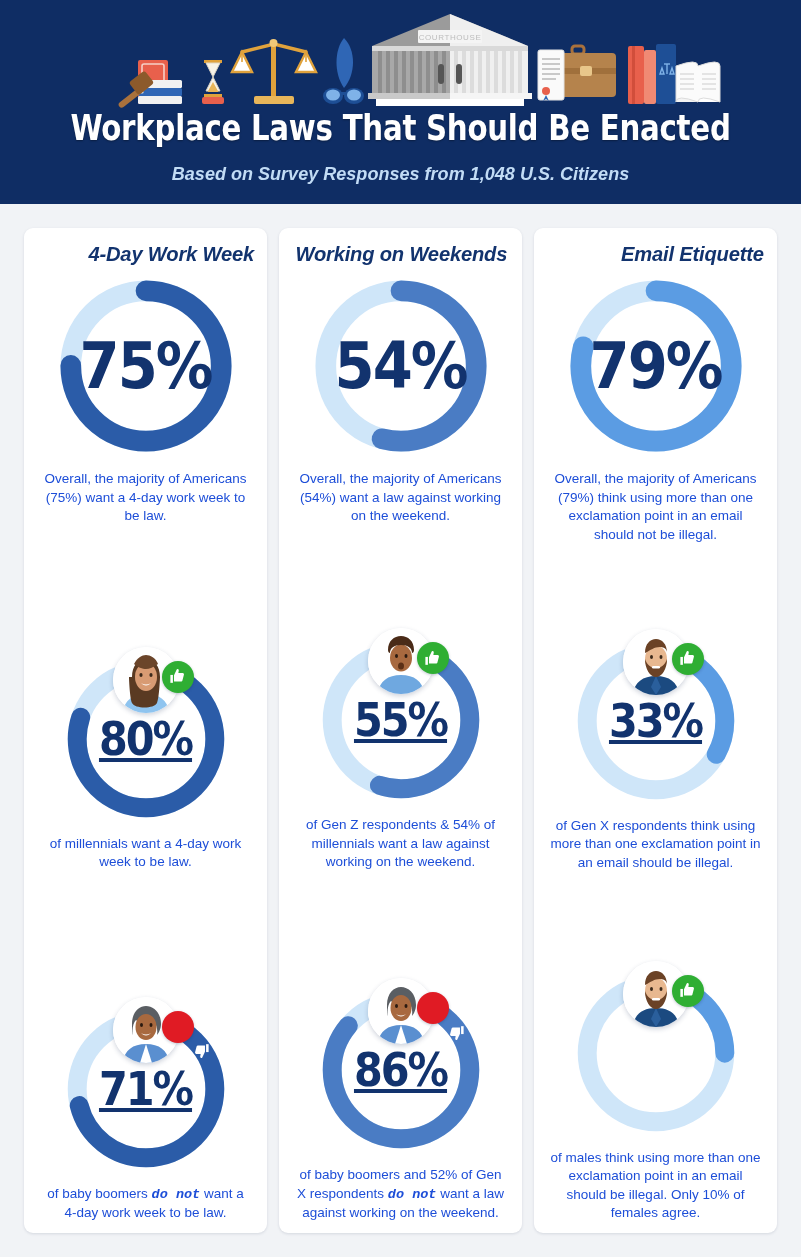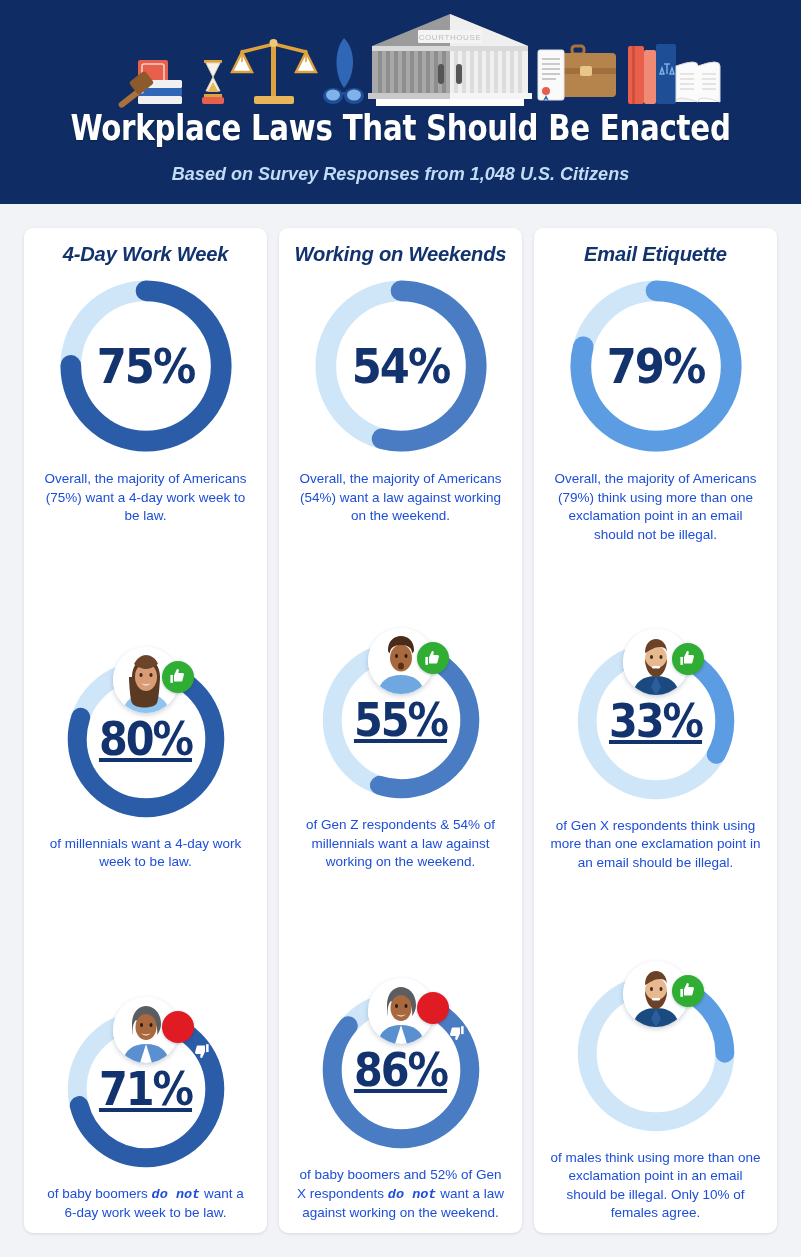--- a/index.html
+++ b/index.html
@@ -73,20 +73,21 @@
   }
   .card {
     width: 243px;
     background: #ffffff;
     border-radius: 9px;
     box-shadow: 0 1px 3px rgba(20,40,80,.13);
     box-sizing: border-box;
     padding: 14px 10px 10px 10px;
     display: flex;
     flex-direction: column;
+    align-items: flex-end;
   }
   .card-title {
     text-align: center;
     color: #12336e;
     font-size: 21px;
     font-weight: bold;
     font-style: italic;
     letter-spacing: -0.2px;
     margin-bottom: 4px;
     transform: scaleX(0.96);
@@ -113,21 +114,21 @@
   .donut-wrap svg { display: block; width: 100%; height: 100%; }
 
   .donut-label {
     position: absolute;
     left: 0; right: 0;
     top: 50%;
     transform: translateY(-50%);
     text-align: center;
     color: #12336e;
     font-weight: bold;
-    font-size: 48px;
+    font-size: 64px;
     letter-spacing: -2px;
     font-family: "Liberation Sans Narrow", "DejaVu Sans Condensed", "Liberation Sans", sans-serif;
   }
   .donut-wrap.small .donut-label { font-size: 46px; text-decoration: underline; }
 
   .caption {
     text-align: center;
     color: #1d4ed8;
     font-size: 13.5px;
     line-height: 1.38;
@@ -372,21 +373,21 @@
             </svg>
           </div>
           <div class="badge down">
             <svg viewBox="0 0 24 24" transform="rotate(180 12 12)">
               <path d="M3 10h3.2v10H3z" fill="#fff"></path>
               <path d="M7.6 10.3 11 3.2c.2-.5.8-.8 1.4-.6.8.2 1.3 1 1.2 1.8l-.5 3.3h5.4c1.1 0 1.9 1 1.6 2l-1.9 7.4c-.2.8-.9 1.3-1.7 1.3H7.6z" fill="#fff"></path>
             </svg>
           </div>
           <div class="donut-label">71%</div>
         </div>
-        <div class="caption"><span>of baby boomers </span><em>do not</em><span> want a 6-day work week to be law.</span></div>
+        <div class="caption"><span>of baby boomers </span><em>do not</em><span> want a 4-day work week to be law.</span></div>
       </div>
     </div>
     <div class="card">
       <div class="card-title">Working on Weekends</div>
       <div class="block r1">
         <div class="donut-wrap">
           <svg viewBox="0 0 100 100">
             <circle cx="50" cy="50" r="40" fill="none" stroke="#cfe6f9" stroke-width="11"></circle>
             <circle cx="50" cy="50" r="40" fill="none" stroke="#4a7cc4" stroke-width="11" stroke-linecap="round" stroke-dasharray="135.72 115.61" transform="rotate(-90 50 50)"></circle>
           </svg>

